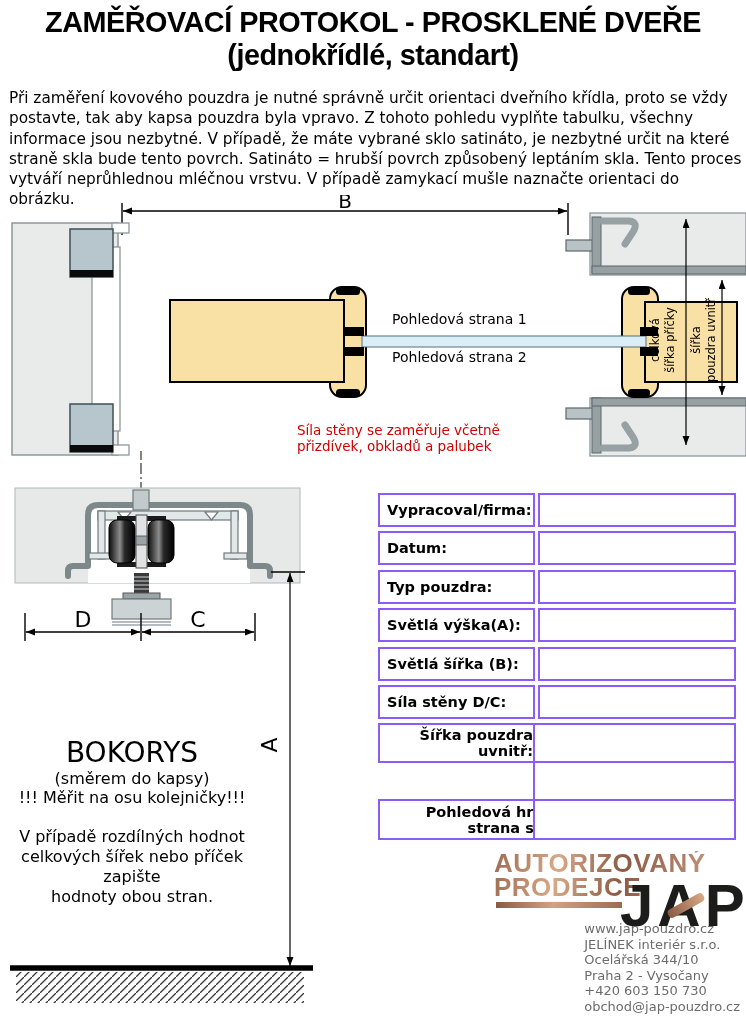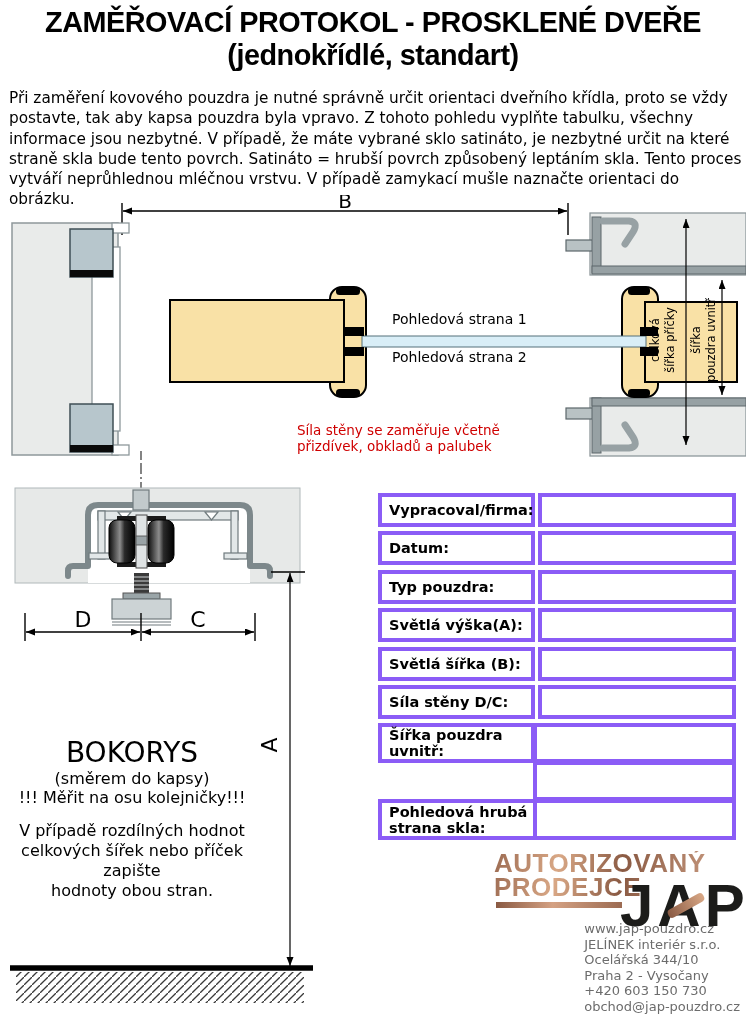--- a/index.html
+++ b/index.html
@@ -21,27 +21,28 @@
   
   .intro {
     top:88px; left:9px; width:734px;
     font-size:15.3px; line-height:20.3px;
   }
 
   
   .bokorys { top:736px; left:0; width:264px; text-align:center; }
   .bokorys-h { font-size:28px; line-height:33px; font-weight:normal; margin:0; }
   .bokorys-sub { font-size:16px; line-height:19px; }
-  .bokorys-note { margin-top:14px; font-size:16px; line-height:20px; }
+  .bokorys-note { margin-top:20px; font-size:16px; line-height:20px; }
 
   
   .formtable { top:493px; left:378px; width:358px; height:347px; }
   .cell {
-    position:absolute; border:4px solid #8b5cf6; box-sizing:border-box;
+    position:absolute; border:2px solid #8b5cf6; box-sizing:border-box;
     background:#fff;
+    text-align:right;
   }
   .cell.label {
     display:flex; align-items:center; padding-left:7px;
     font-weight:bold; font-size:14.5px; line-height:16px;
   }
 
   
   .dealer {
     font-family:"Liberation Sans", sans-serif; font-weight:900; font-size:26px;
     line-height:24px; letter-spacing:0.5px;

